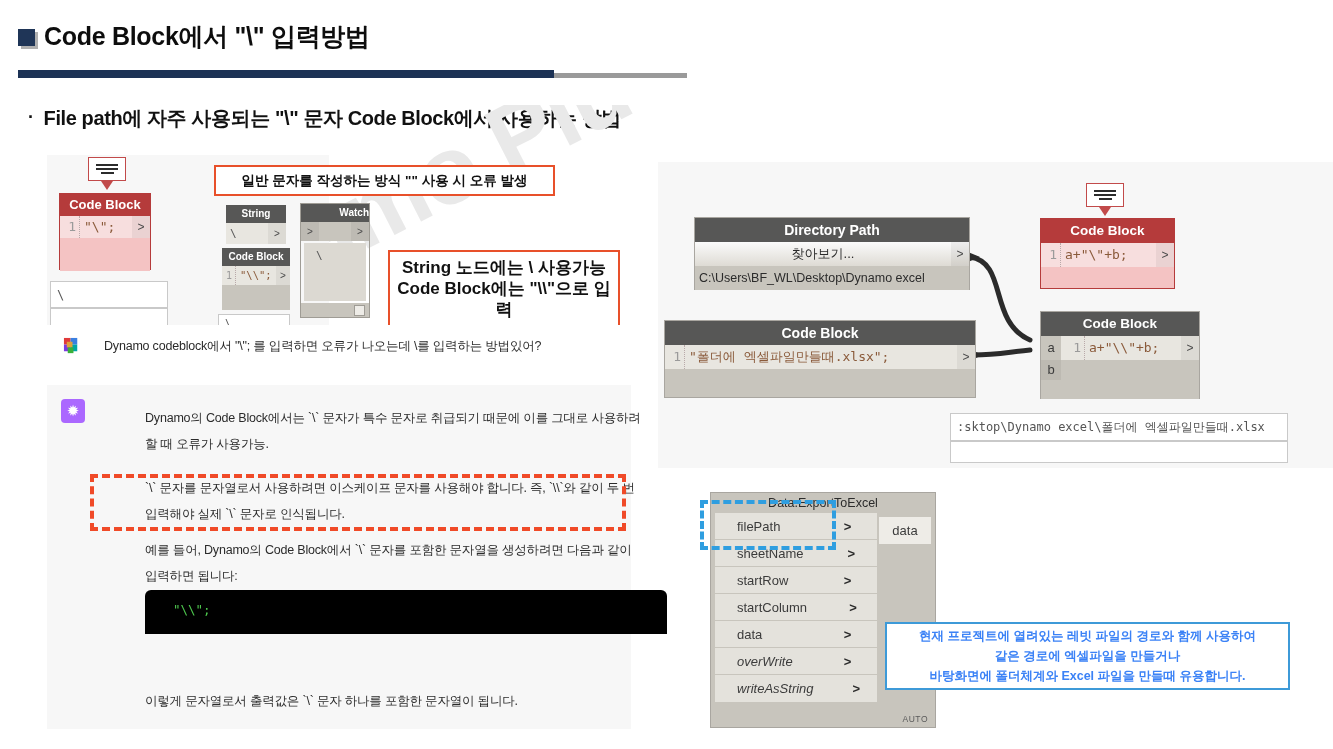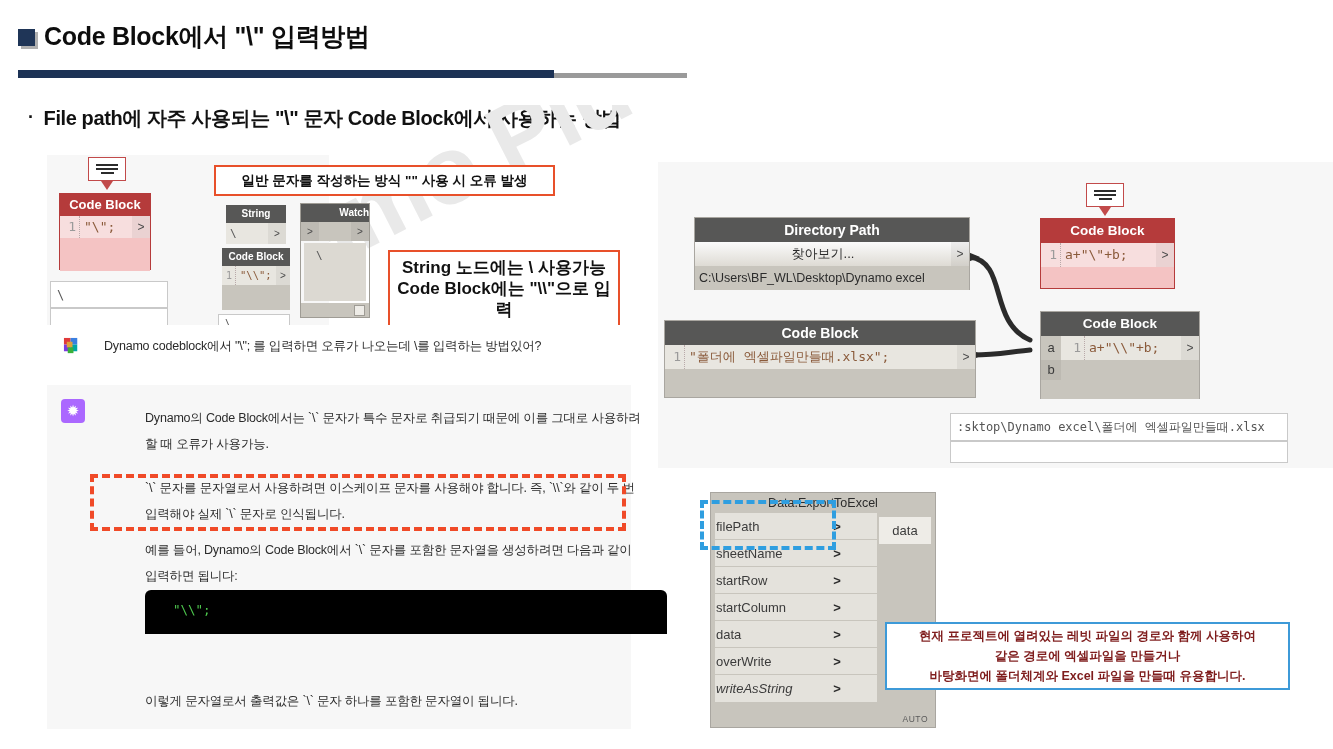--- a/index.html
+++ b/index.html
@@ -129,36 +129,36 @@
     position:absolute;left:710px;top:492px;width:226px;height:236px;
     background:#c8c5bd;border:1px solid #a9a6a0;box-sizing:border-box;
   }
   #export-node .ehdr{
     height:20px;line-height:20px;text-align:center;font-size:12.5px;color:#2b2b2b;font-weight:normal;
   }
   .erow{
     height:27px;display:flex;align-items:center;background:#e4e2dc;
     border-bottom:1px solid #c8c5bd;width:162px;margin-left:4px;box-sizing:border-box;
   }
-  .erow span{flex:1;padding-left:1px;font-size:13px;color:#3b3b3b;}
+  .erow span{flex:1;padding-left:22px;font-size:13px;color:#3b3b3b;}
   .erow .ar{width:22px;text-align:center;font-weight:bold;color:#2b2b2b;font-size:13px;}
   #export-node .outport{
     position:absolute;right:4px;top:24px;width:52px;height:27px;background:#eeece7;
     display:flex;align-items:center;justify-content:center;font-size:13px;color:#3b3b3b;
   }
   #export-node .auto{
     position:absolute;right:7px;bottom:3px;font-size:8.5px;color:#5a5a5a;letter-spacing:0.5px;
   }
 
   
   #blue-note{
     position:absolute;left:885px;top:622px;width:405px;height:68px;
     border:2px solid #3d9ad8;background:#fff;box-sizing:border-box;
     display:flex;flex-direction:column;align-items:center;justify-content:center;
-    font-size:12.5px;font-weight:bold;color:#7f1d1d;line-height:20px;text-align:center;
+    font-size:12.5px;font-weight:bold;color:#3b82f6;line-height:20px;text-align:center;
   }
 
   
   .outbox{
     position:absolute;border:1px solid #c9c9c9;background:#fff;box-sizing:border-box;
     font-family:"DejaVu Sans Mono","Liberation Mono",monospace;font-size:12px;color:#555;
     padding-left:6px;display:flex;align-items:center;
   }
 </style>
 </head>
@@ -367,21 +367,21 @@
   </div>
   <div class="erow">
     <span>startColumn</span>
     <span class="ar">&gt;</span>
   </div>
   <div class="erow">
     <span>data</span>
     <span class="ar">&gt;</span>
   </div>
   <div class="erow">
-    <span style="">overWrite</span>
+    <span style="font-style:italic;">overWrite</span>
     <span class="ar">&gt;</span>
   </div>
   <div class="erow" style="border-bottom:none;">
     <span style="font-style:italic;">writeAsString</span>
     <span class="ar">&gt;</span>
   </div>
 
   <div class="outport">data</div>
   <div class="auto">AUTO</div>
 </div>

